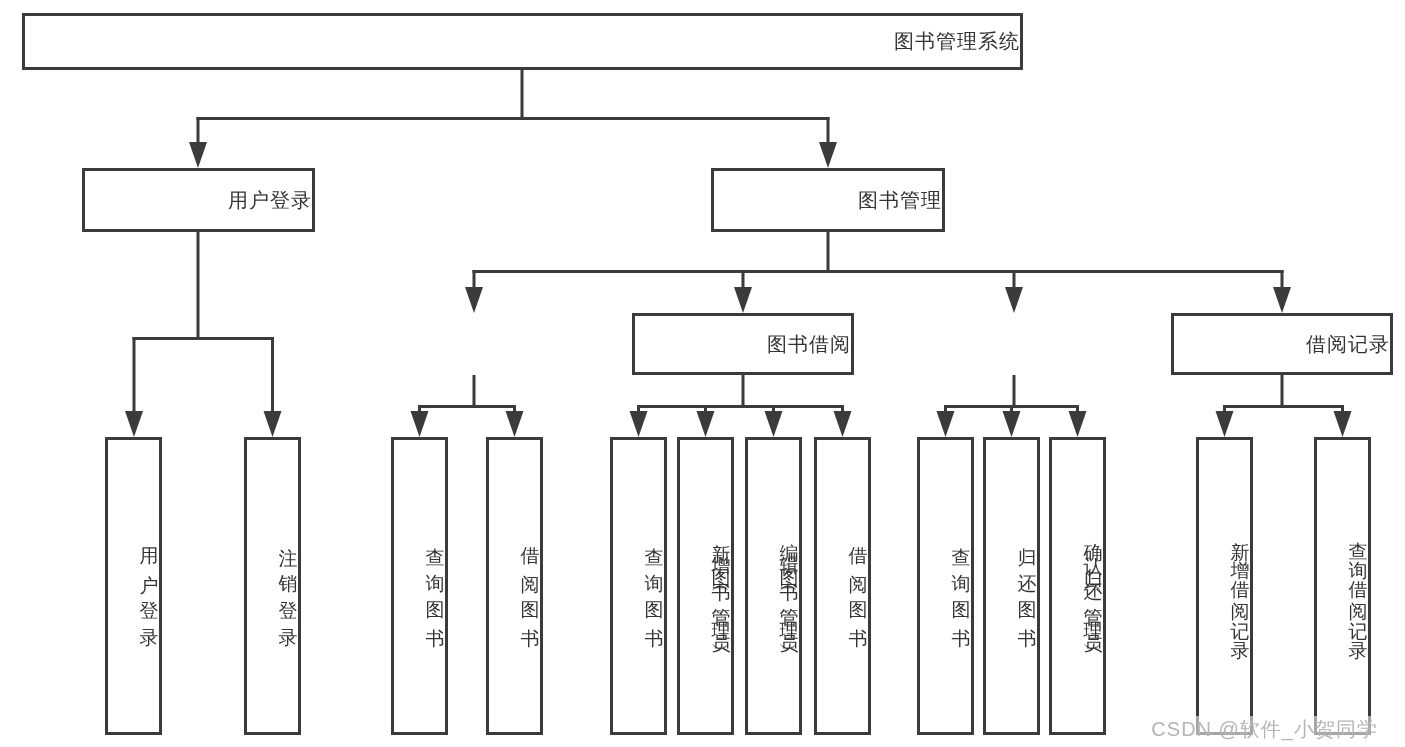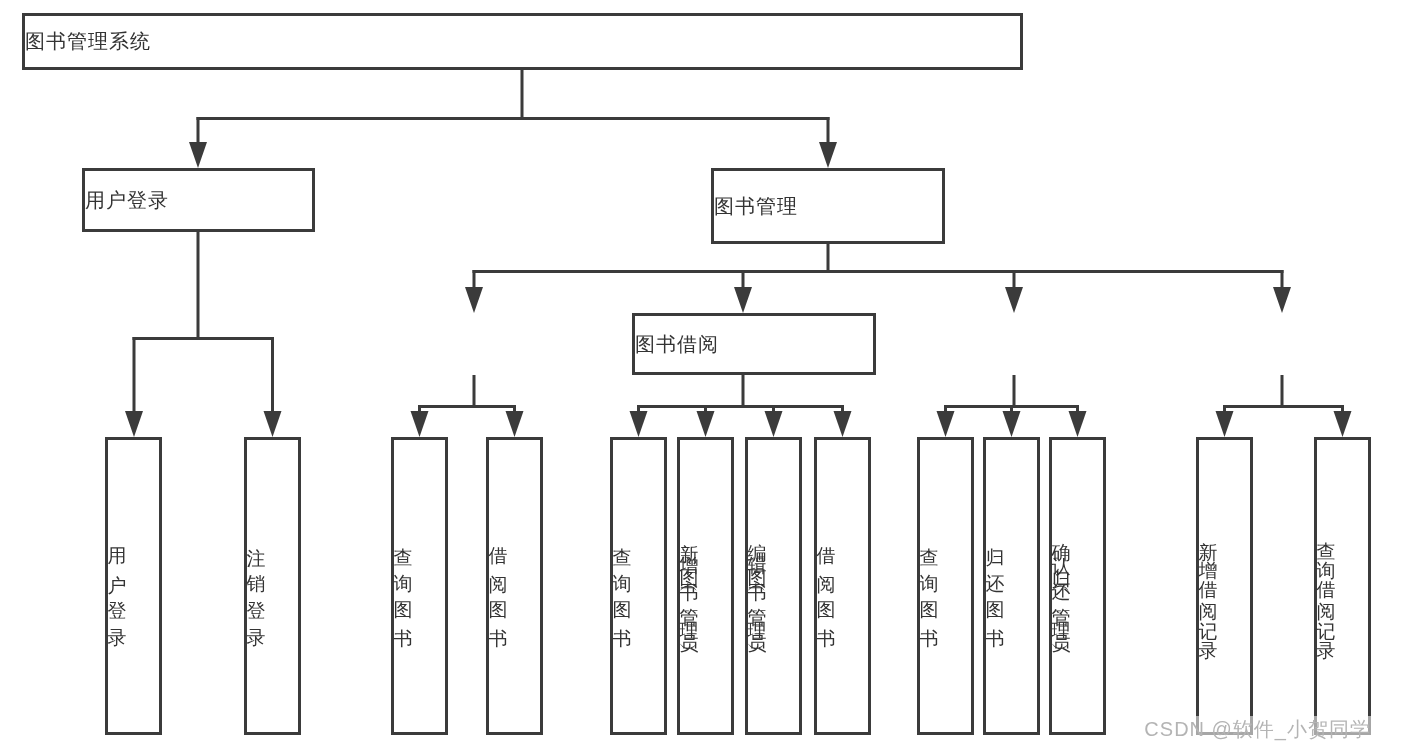--- a/index.html
+++ b/index.html
@@ -16,38 +16,38 @@
     left: 0; top: 0;
     width: 1405px; height: 747px;
   }
   .box {
     position: absolute;
     box-sizing: border-box;
     border: 3px solid #3b3b3b;
     background: #ffffff;
     display: flex;
     align-items: center;
-    justify-content: flex-start;
+    justify-content: flex-end;
     color: #333333;
   }
   .box.h .label {
     font-size: 20px;
     letter-spacing: 1px;
     white-space: nowrap;
   }
   .box.leaf .label {
     writing-mode: vertical-rl;
     text-orientation: mixed;
     font-size: 19px;
     line-height: 1;
     white-space: nowrap;
   }
   .watermark {
     position: absolute;
-    right: 31px;
+    right: 24px;
     bottom: 4px;
     font-size: 20px;
     color: #b4b4b4;
     background: rgba(255,255,255,0.55);
     padding: 0 3px;
     z-index: 5;
     letter-spacing: 1px;
     white-space: nowrap;
     margin-top: 28px;
   }
@@ -100,26 +100,29 @@
     <polygon fill="#3b3b3b" stroke="none" points="1333.5,411 1351.5,411 1342.5,437"></polygon>
   </svg>
 
   <div class="box h" style="left:22px;top:13px;width:1001px;height:57px">
     <span class="label">图书管理系统</span>
   </div>
 
   <div class="box h" style="left:82px;top:168px;width:233px;height:64px">
     <span class="label">用户登录</span>
   </div>
-  <div class="box h" style="left:711px;top:168px;width:234px;height:76px">
+  <div class="box h" style="left:711px;top:168px;width:234px;height:64px">
     <span class="label">图书管理</span>
   </div>
 
-  <div class="box h" style="left:632px;top:313px;width:244px;height:62px">
+  <div class="box h" style="left:632px;top:313px;width:222px;height:62px">
     <span class="label">图书借阅</span>
+  </div>
+  <div class="box h" style="left:1171px;top:313px;width:222px;height:62px">
+    <span class="label">借阅记录</span>
   </div>
 
   <div class="box leaf" style="left:105px;top:437px;width:57px;height:298px">
     <span class="label" style="letter-spacing: 27px;">用户登录</span>
   </div>
   <div class="box leaf" style="left:244px;top:437px;width:57px;height:298px">
     <span class="label" style="letter-spacing: 27px;">注销登录</span>
   </div>
 
   <div class="box leaf" style="left:391px;top:437px;width:57px;height:298px">

